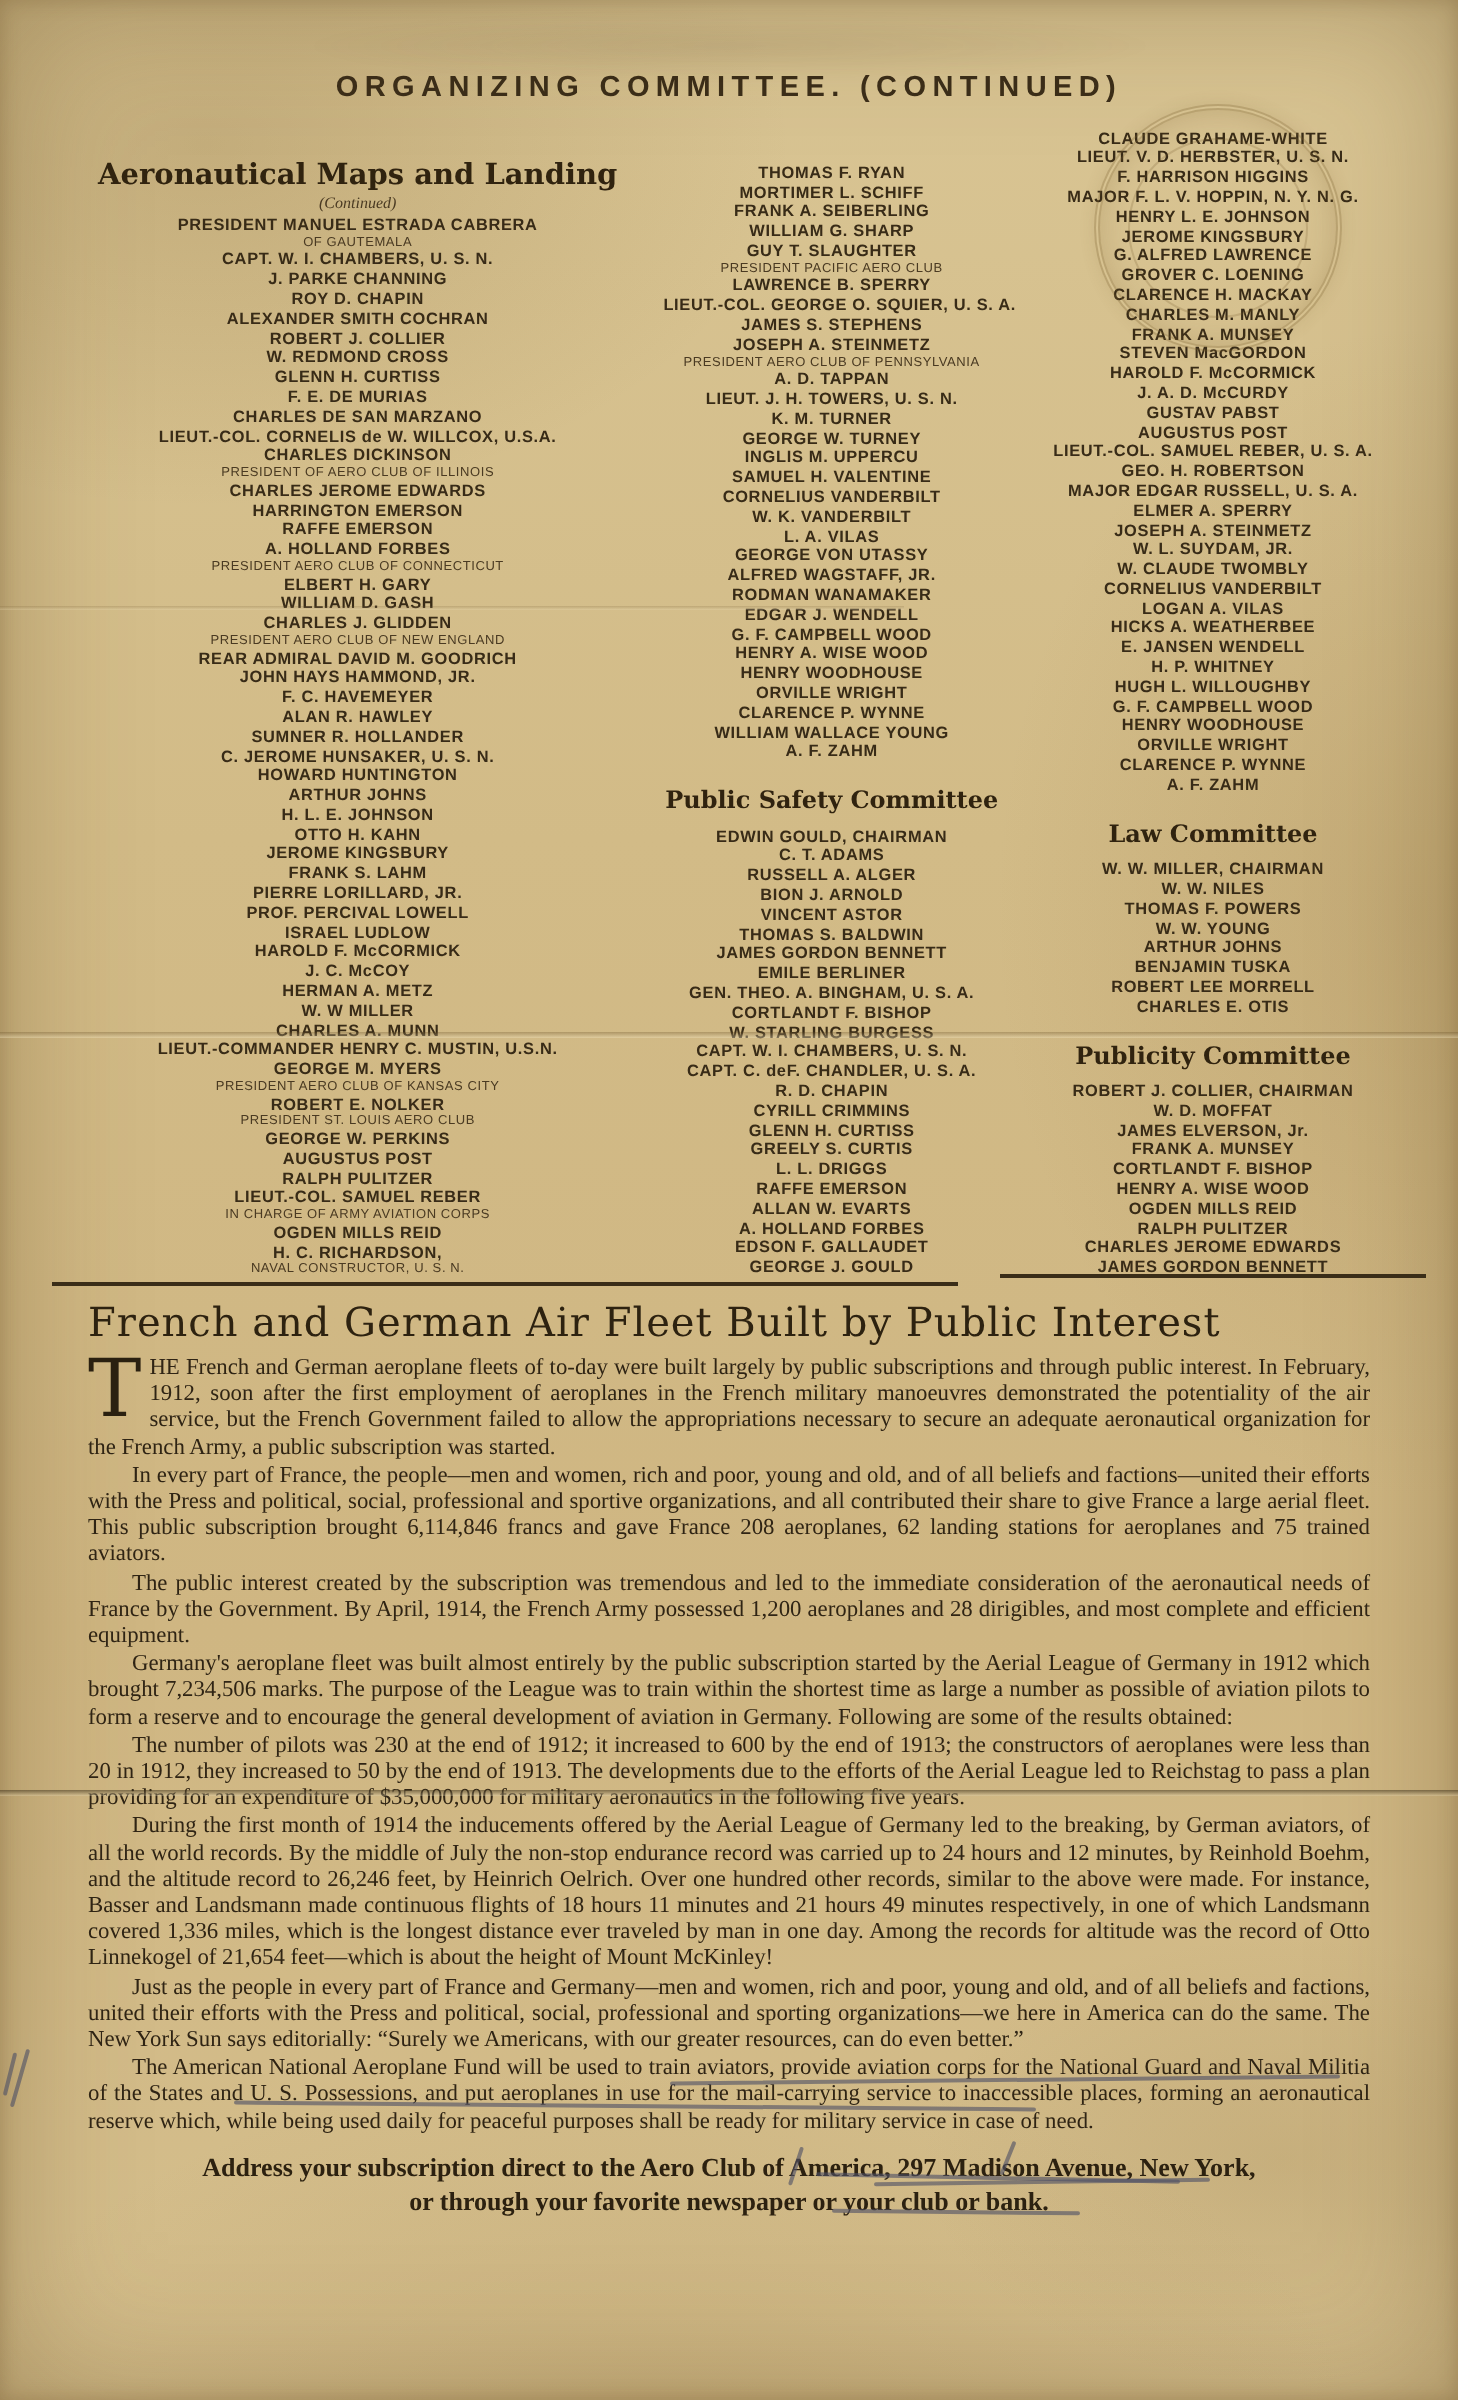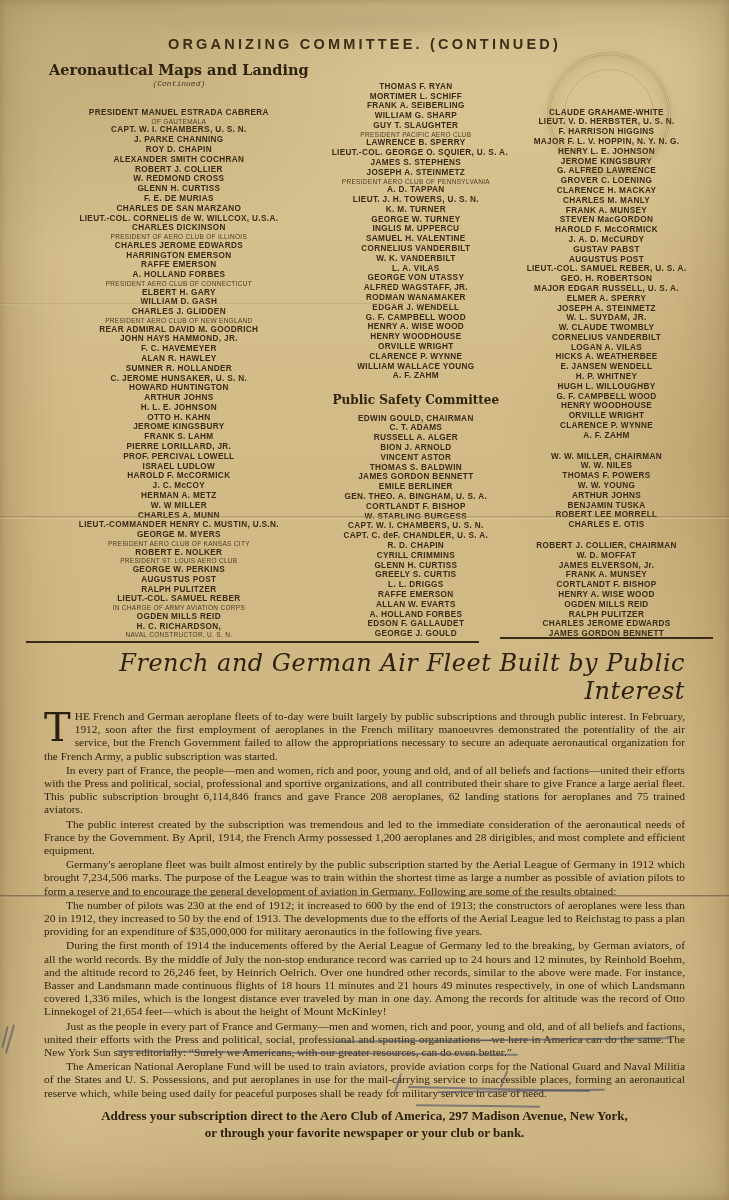--- a/index.html
+++ b/index.html
@@ -29,46 +29,46 @@
   }
   .col { overflow:visible; }
   .col-left { width:44.5%; }
   .col-mid  { width:24.5%; }
   .col-right{ width:31%; }
   .committee-head {
     font-family:"DejaVu Serif", serif; font-weight:bold;
     font-size:14.5px; line-height:16.5px; text-align:center; color:#30230f;
   }
   .committee-sub {
-    font-family:Liberation Mono, monospace; font-style:italic;
+    font-family:Liberation Serif, serif; font-style:italic;
     font-size:8px; text-align:center; color:#4a3a22; margin-top:1px;
   }
-  .member-list { margin-top:20px; }
+  .member-list { margin-top:2px; }
   .member-name {
     font-size:8.2px; line-height:9.8px; letter-spacing:.35px;
     text-align:center; white-space:nowrap; color:#382b17; font-weight:bold;
   }
   .member-note {
     font-size:6.5px; line-height:7.6px; letter-spacing:.3px;
     text-align:center; white-space:nowrap; color:#4a3a22;
     text-transform:uppercase;
   }
   .sub-committee { margin-top:11px; }
   .sub-committee .committee-head { font-size:12px; }
   .sub-committee .member-list { margin-top:5px; }
   
   .rules { display:flex; padding:0 16px 0 26px; margin-top:2px; }
   .rule { border-top:2px solid #32271433; border-top-color:#3a2d18; height:0; }
   .rule-left { width:66%; margin-right:3%; }
   .rule-right{ width:31%; margin-top:-4px; }
   
   .article { position:relative; padding:6px 44px 0 44px; }
   .article-title {
-    font-family:"DejaVu Serif", serif; font-style:italic;
-    font-size:24px; text-align:right; color:#2d2210; letter-spacing:.5px;
+    font-family:"DejaVu Serif", serif; 
+    font-size:20px; text-align:left; color:#2d2210; letter-spacing:.5px;
     margin-bottom:5px;
   }
   .para {
     font-family:"Liberation Serif", serif;
     font-size:11.4px; line-height:13.2px; text-align:justify;
     color:#2f2414; margin:0 0 1px 0; text-indent:22px;
   }
   .para.first-para { text-indent:0; }
   .dropcap {
     float:left; font-family:"DejaVu Serif", serif;
@@ -277,32 +277,34 @@
           <div class="member-name">E. JANSEN WENDELL</div>
           <div class="member-name">H. P. WHITNEY</div>
           <div class="member-name">HUGH L. WILLOUGHBY</div>
           <div class="member-name">G. F. CAMPBELL WOOD</div>
           <div class="member-name">HENRY WOODHOUSE</div>
           <div class="member-name">ORVILLE WRIGHT</div>
           <div class="member-name">CLARENCE P. WYNNE</div>
           <div class="member-name">A. F. ZAHM</div>
         </div>
       <div class="sub-committee">
+        <div class="committee-head">Law Committee</div>
         <div class="member-list">
             <div class="member-name">W. W. MILLER, CHAIRMAN</div>
             <div class="member-name">W. W. NILES</div>
             <div class="member-name">THOMAS F. POWERS</div>
             <div class="member-name">W. W. YOUNG</div>
             <div class="member-name">ARTHUR JOHNS</div>
             <div class="member-name">BENJAMIN TUSKA</div>
             <div class="member-name">ROBERT LEE MORRELL</div>
             <div class="member-name">CHARLES E. OTIS</div>
           </div>
       </div>
       <div class="sub-committee">
+        <div class="committee-head">Publicity Committee</div>
         <div class="member-list">
             <div class="member-name">ROBERT J. COLLIER, CHAIRMAN</div>
             <div class="member-name">W. D. MOFFAT</div>
             <div class="member-name">JAMES ELVERSON, Jr.</div>
             <div class="member-name">FRANK A. MUNSEY</div>
             <div class="member-name">CORTLANDT F. BISHOP</div>
             <div class="member-name">HENRY A. WISE WOOD</div>
             <div class="member-name">OGDEN MILLS REID</div>
             <div class="member-name">RALPH PULITZER</div>
             <div class="member-name">CHARLES JEROME EDWARDS</div>

